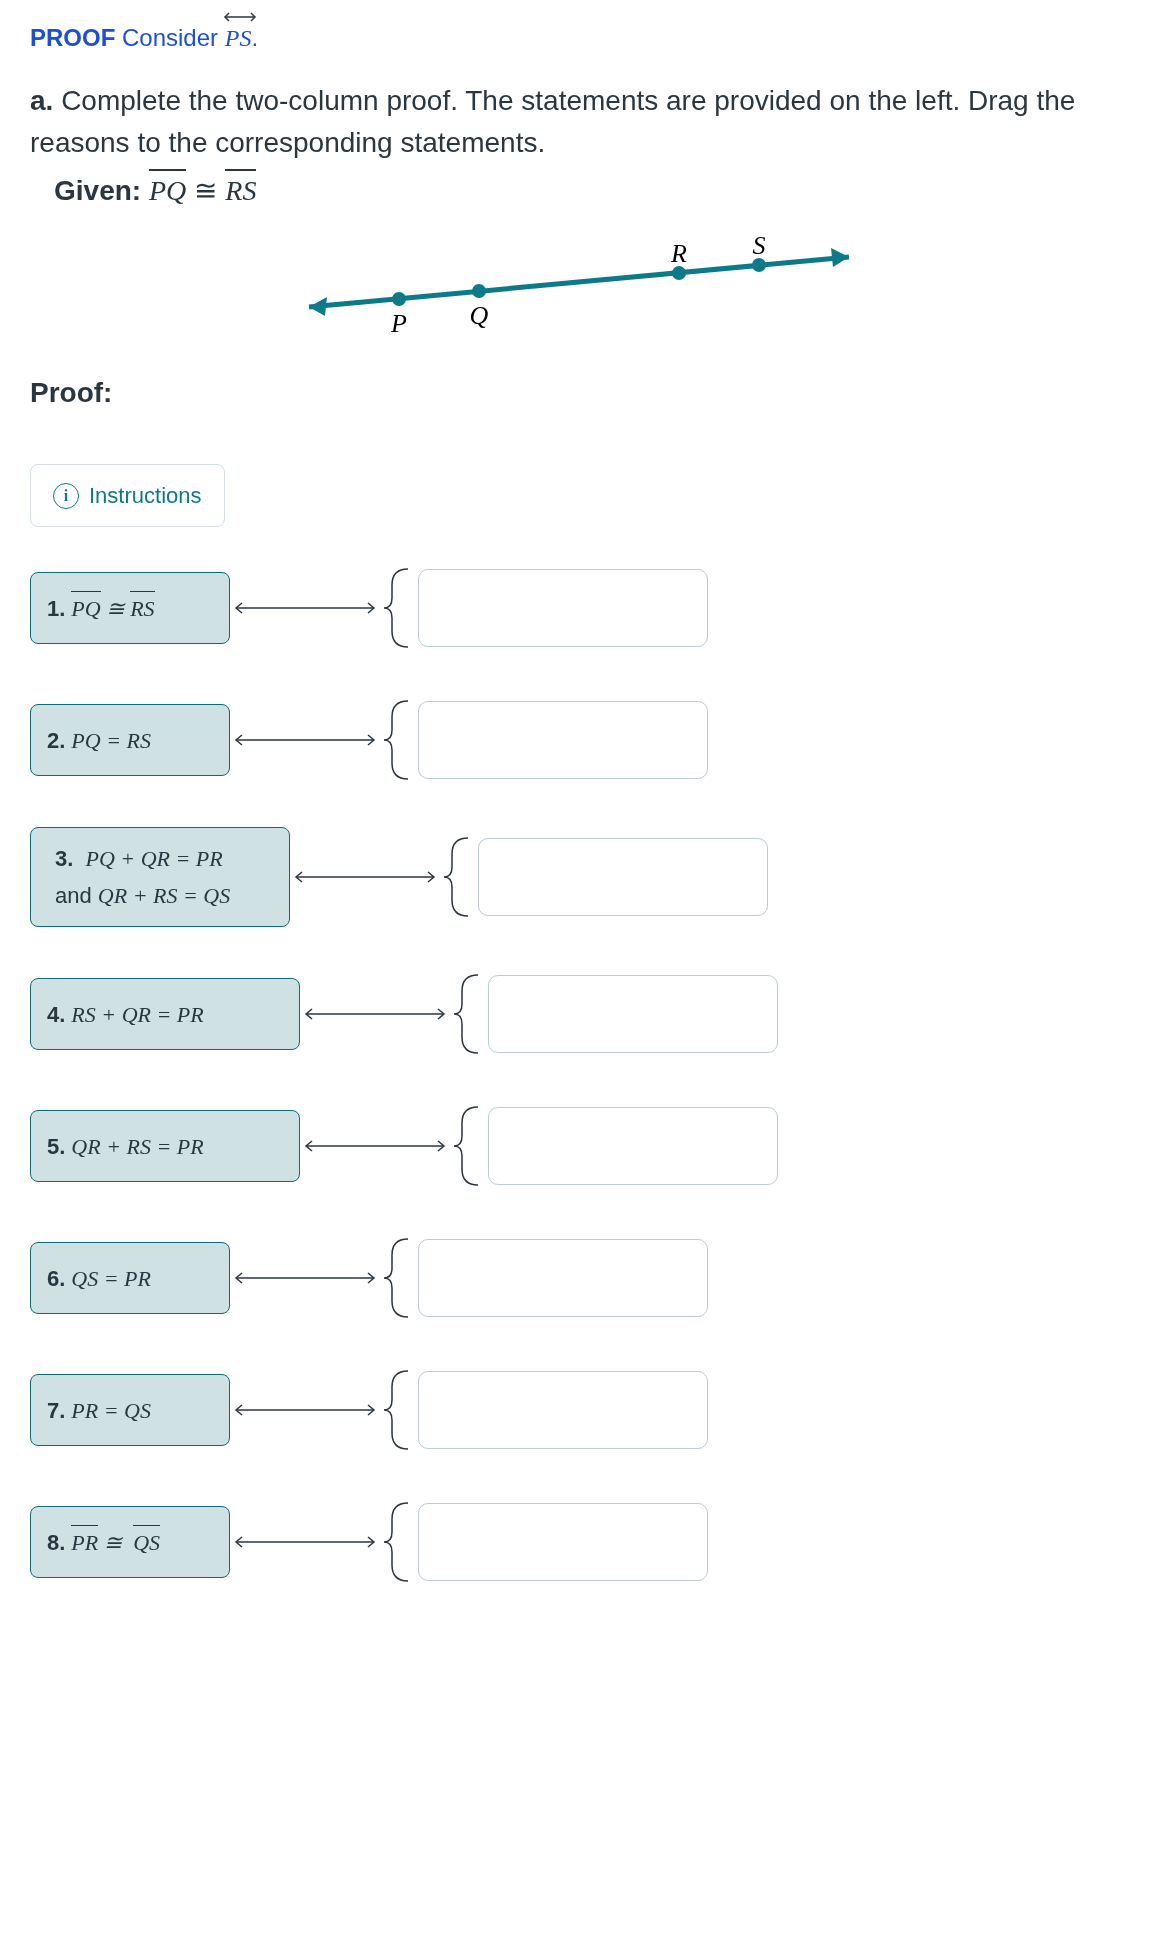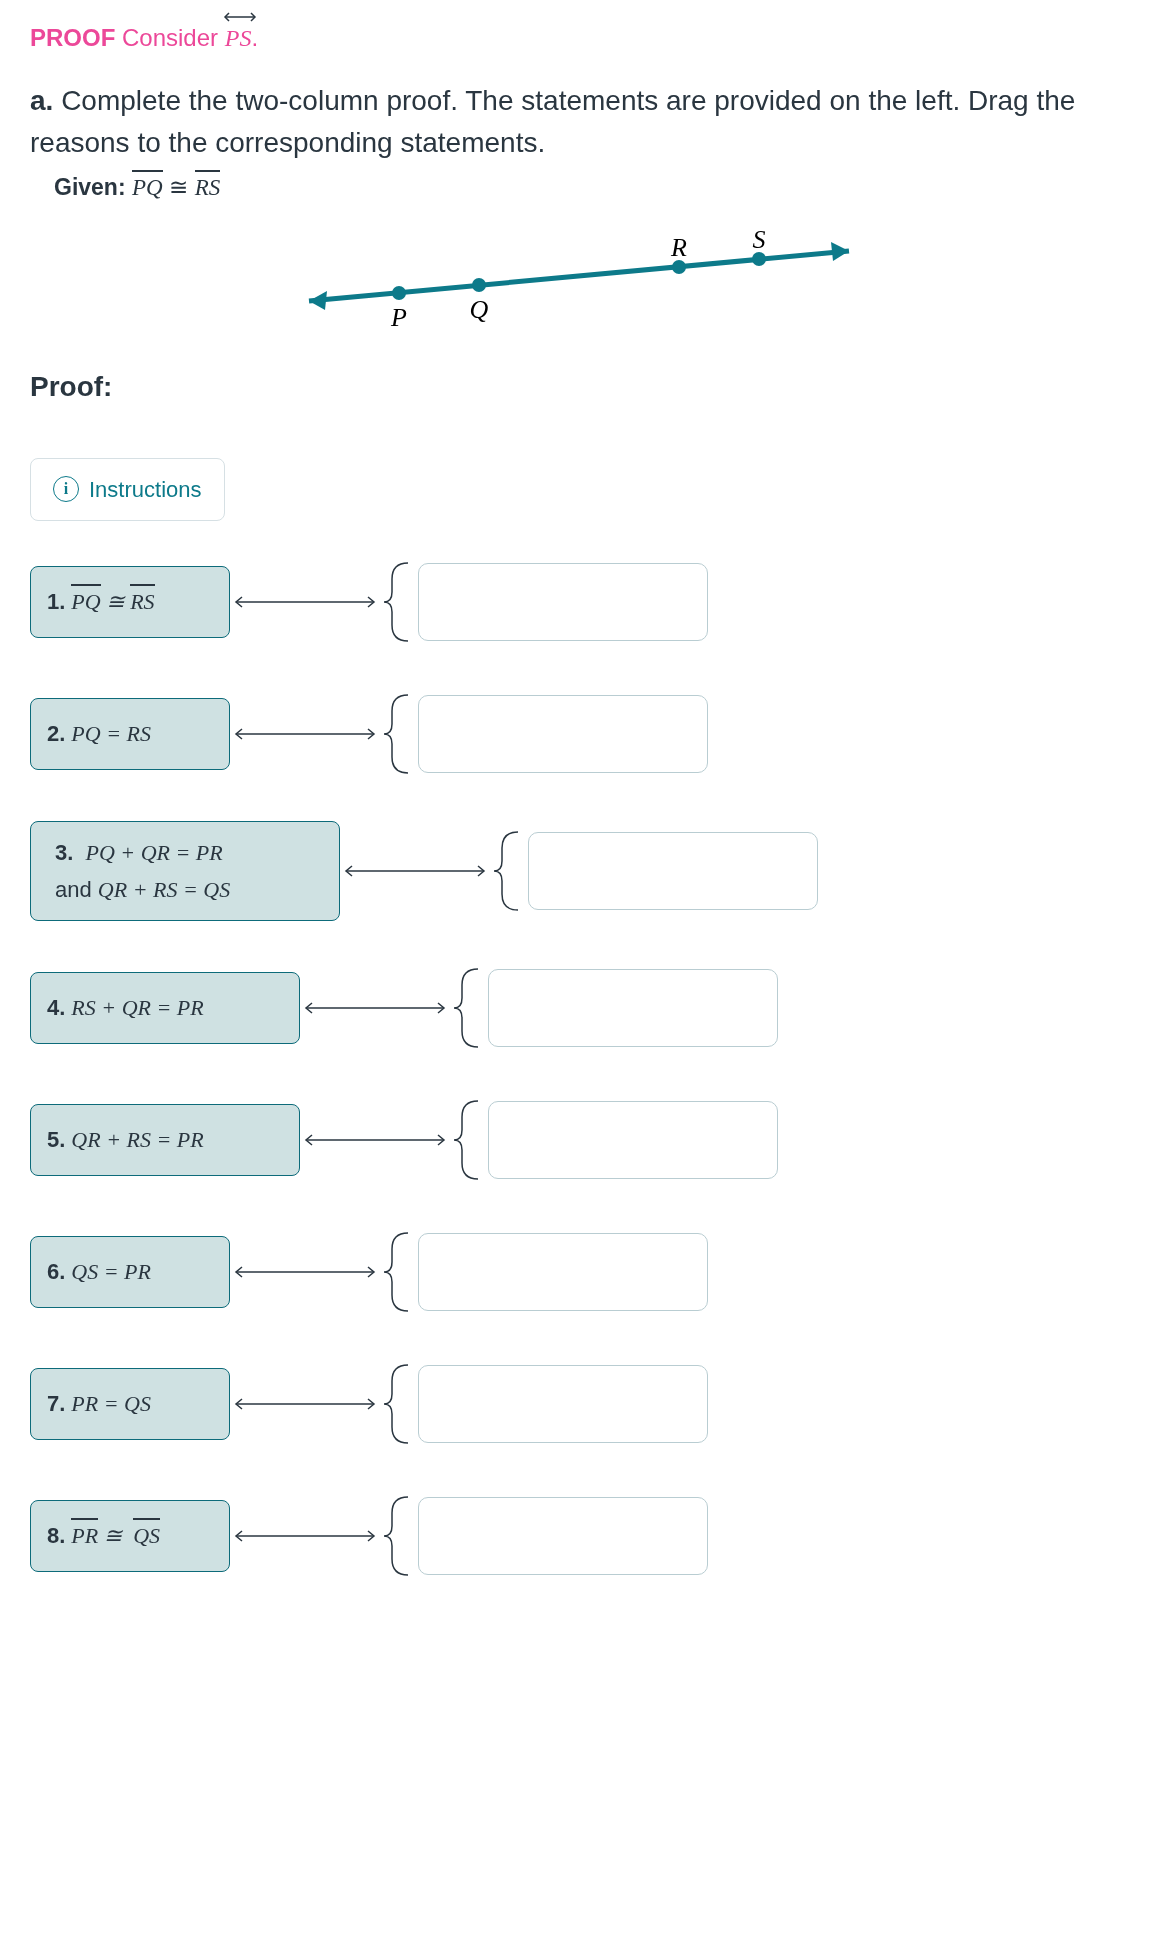--- a/index.html
+++ b/index.html
@@ -5,25 +5,25 @@
   * { box-sizing: border-box; margin: 0; padding: 0; }
   body {
     font-family: -apple-system, BlinkMacSystemFont, 'Segoe UI', Arial, sans-serif;
     background: #ffffff;
     color: #2a3640;
     padding: 20px 30px;
     width: 1157px;
     font-size: 22px;
     line-height: 1.5;
   }
-  .title-line { font-size: 24px; margin-bottom: 24px; color: #ec4899; }
+  .title-line { font-size: 24px; margin-bottom: 24px; color: #1d4ed8; }
   .title-line .bold { font-weight: 700; }
   .part-a { font-size: 28px; margin-bottom: 4px; color: #2a3640; }
   .part-a .bold { font-weight: 700; }
-  .given-prove { margin-left: 24px; font-size: 23px; margin-top: 6px;}
+  .given-prove { margin-left: 24px; font-size: 28px; margin-top: 6px;}
   .gp-row { margin-bottom: 2px; }
   .gp-row .bold { font-weight: 700; }
   .seg { display: inline-block; position: relative; font-style: italic; font-family: Georgia,'Times New Roman',serif; }
   .seg::before { content: ""; position: absolute; top: -1px; left: 0; right: 0; height: 1.5px; background: #2a3640; }
   .larrow { display:inline-block; position:relative; font-style:italic; font-family: Georgia,'Times New Roman',serif;}
   .larrow svg { position:absolute; top:-8px; left:-4px; }
   .diagram-wrap { width: 100%; margin: 10px 0 30px 0; display:flex; justify-content:center;}
   .proof-label { font-weight: 700; font-size: 28px; margin-bottom: 50px; }
   .instructions-btn {
     display: inline-flex; align-items: center; gap: 10px;
@@ -126,21 +126,21 @@
         <svg class="brace-svg" width="188" height="90" viewBox="0 0 188 90">
     <line class="conn-line" x1="6" y1="45" x2="144" y2="45"></line>
     <polyline class="conn-line" points="12,40 6,45 12,50"></polyline>
     <polyline class="conn-line" points="138,40 144,45 138,50"></polyline>
     <path class="conn-line" d="M 178 6 Q 162 6 162 22 L 162 35 Q 162 45 154 45 Q 162 45 162 55 L 162 68 Q 162 84 178 84"></path>
   </svg>
       </div>
       <div class="drop-zone"></div>
     </div>
     <div class="proof-row">
-      <div class="stmt-box twoline" style="width: 310px;">
+      <div class="stmt-box twoline" style="width: 260px;">
         <div><span class="num">3.</span> <span class="math">PQ + QR = PR</span></div>
         <div><span>and </span><span class="math">QR + RS = QS</span></div>
       </div>
       <div class="connector">
         <svg class="brace-svg" width="188" height="90" viewBox="0 0 188 90">
     <line class="conn-line" x1="6" y1="45" x2="144" y2="45"></line>
     <polyline class="conn-line" points="12,40 6,45 12,50"></polyline>
     <polyline class="conn-line" points="138,40 144,45 138,50"></polyline>
     <path class="conn-line" d="M 178 6 Q 162 6 162 22 L 162 35 Q 162 45 154 45 Q 162 45 162 55 L 162 68 Q 162 84 178 84"></path>
   </svg>

